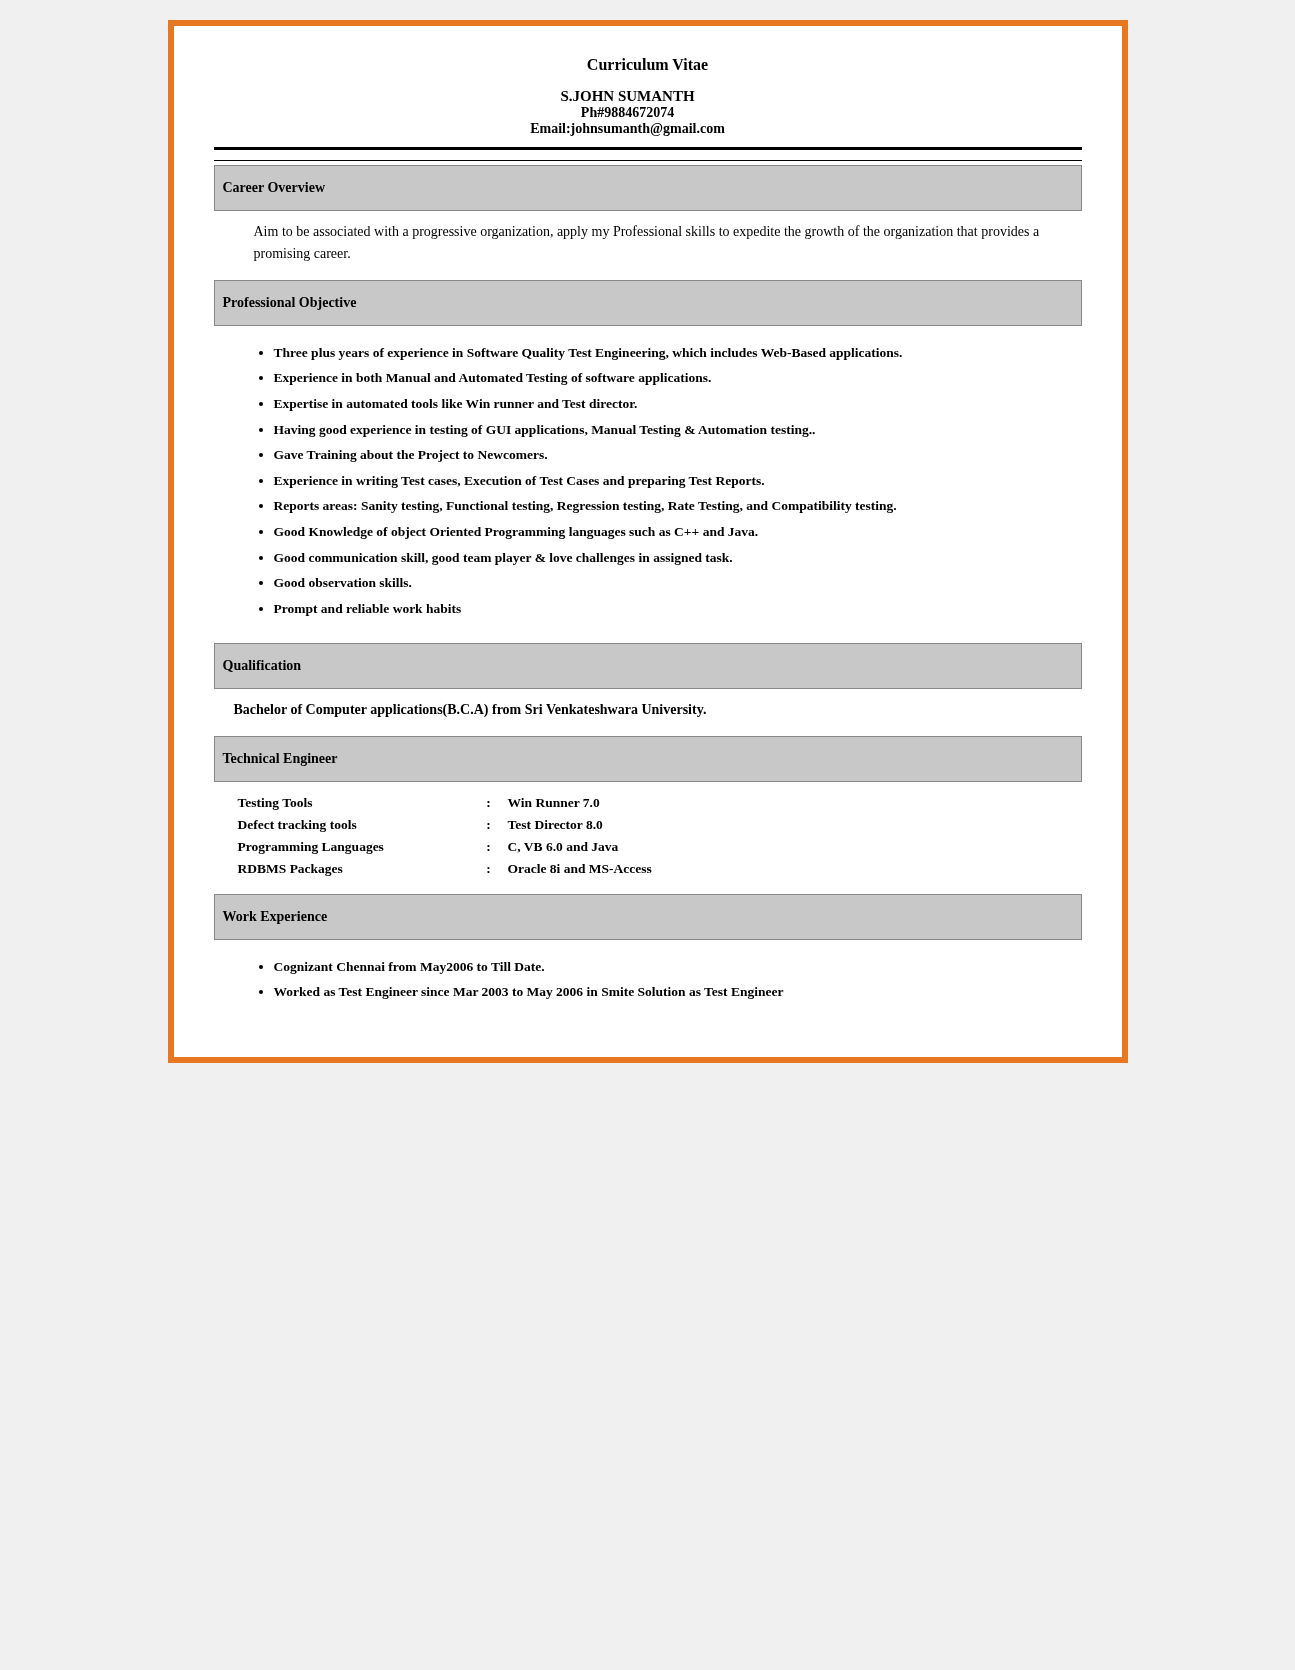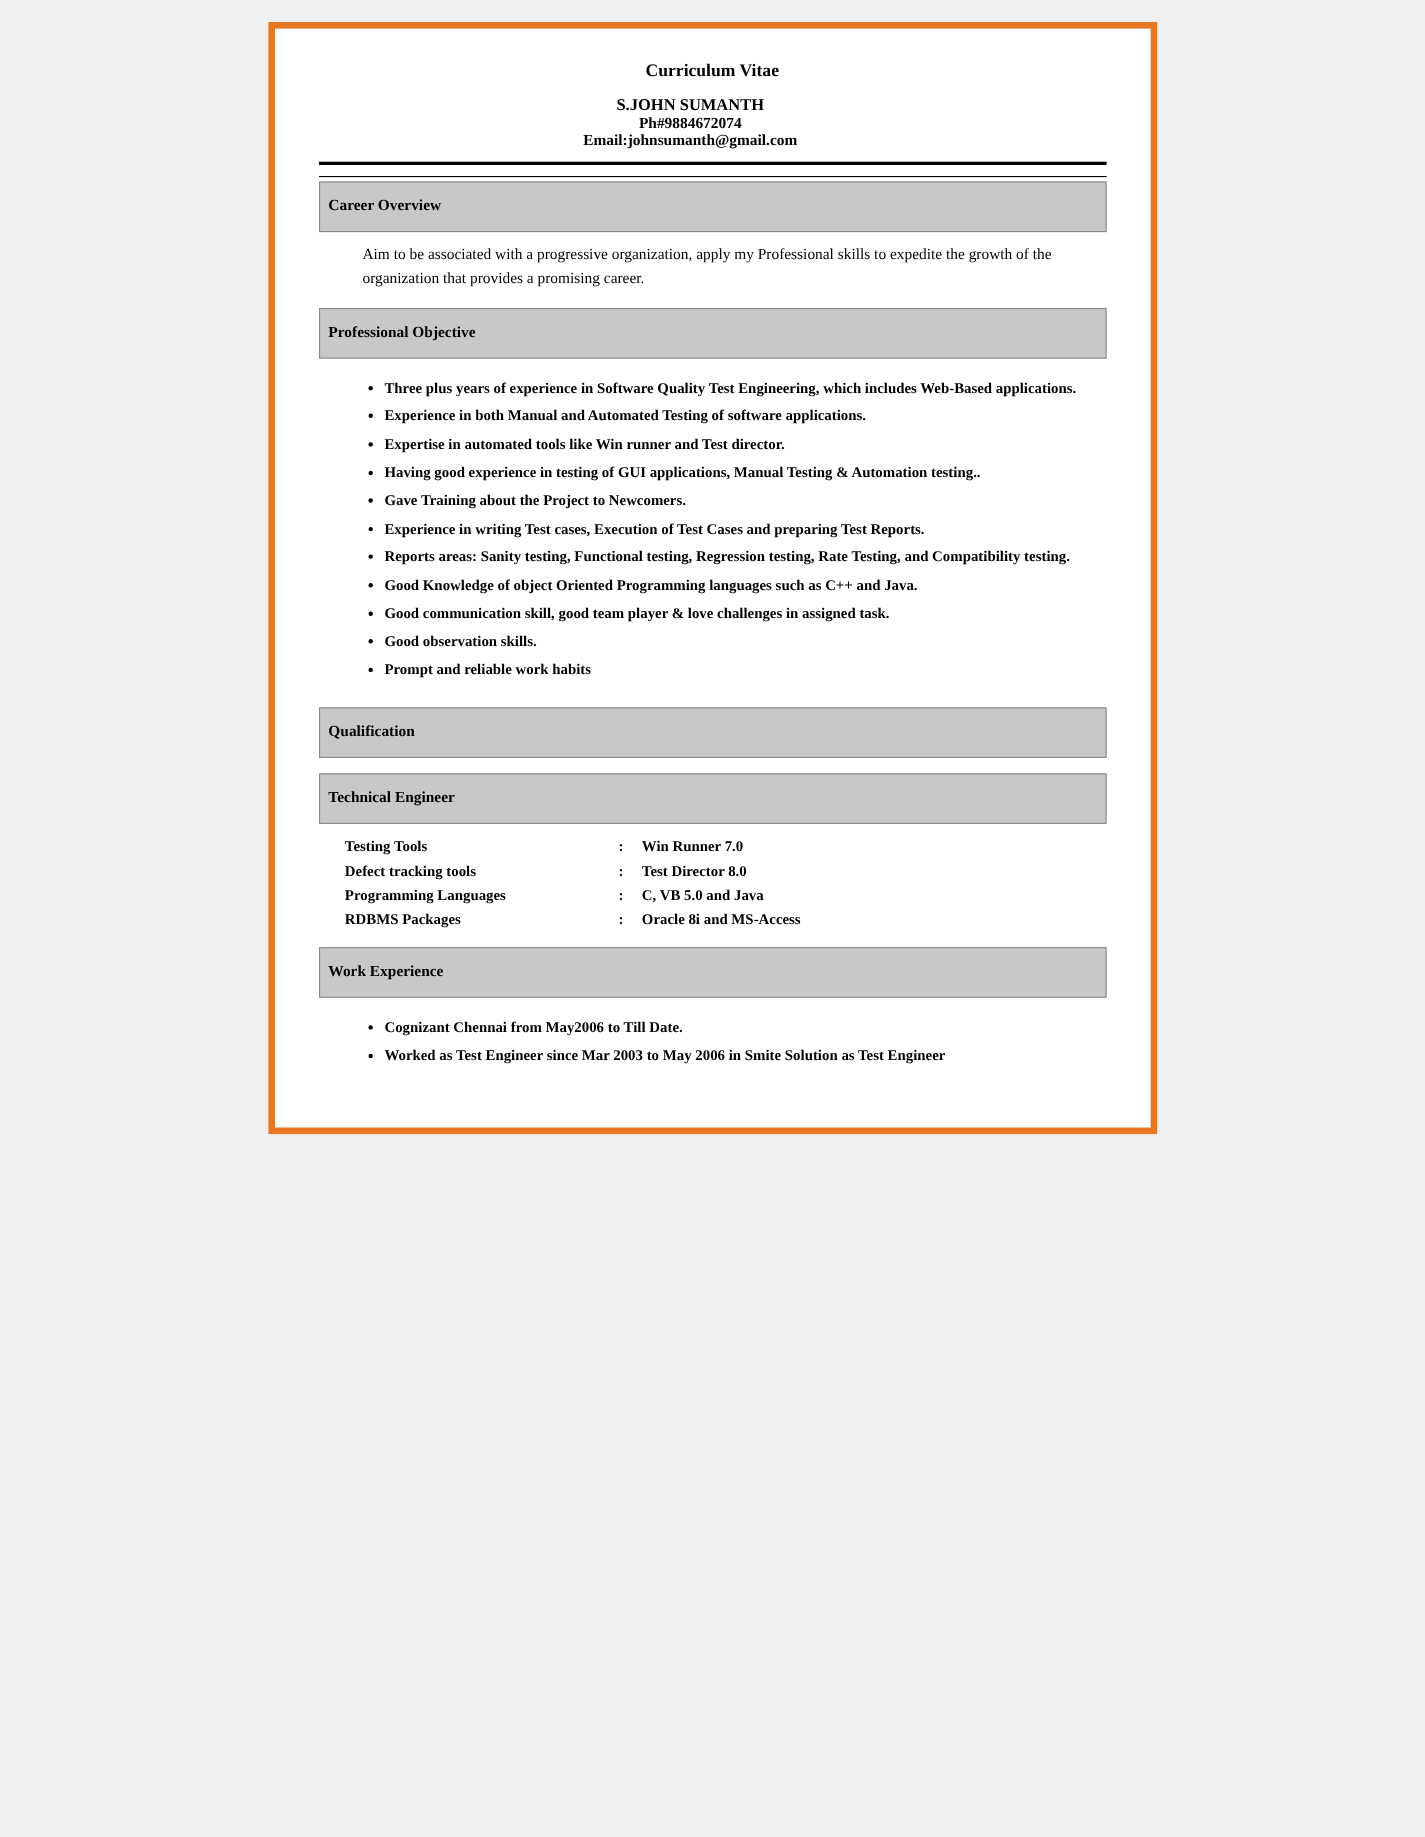--- a/index.html
+++ b/index.html
@@ -12,21 +12,21 @@
       background: #f0f0f0;
       font-family: 'Times New Roman', Times, serif;
       display: flex;
       justify-content: center;
       align-items: flex-start;
       min-height: 100vh;
       padding: 20px;
     }
 
     .page {
-      width: 808px;
+      width: 960px;
       background: #ffffff;
       border: 6px solid #E87722;
       padding: 30px 40px;
       position: relative;
     }
 
     .header {
       text-align: center;
       margin-bottom: 10px;
     }
@@ -183,40 +183,41 @@
       <li>Reports areas: Sanity testing, Functional testing, Regression testing, Rate Testing, and Compatibility testing.</li>
       <li>Good Knowledge of object Oriented Programming languages such as C++ and Java.</li>
       <li>Good communication skill, good team player &amp; love challenges in assigned task.</li>
       <li>Good observation skills.</li>
       <li>Prompt and reliable work habits</li>
     </ul>
   </div>
 
   <div class="section">
     <div class="section-header">Qualification</div>
+    <div class="qualification-text">Bachelor of Computer applications(B.C.A)  from Sri Venkateshwara University.</div>
   </div>
 
   <div class="section">
     <div class="section-header">Technical Engineer</div>
     <table class="tech-table">
       <tbody>
           <tr>
         <td>Testing Tools</td>
         <td>:</td>
         <td>Win Runner 7.0</td>
       </tr>
       <tr>
         <td>Defect tracking tools</td>
         <td>:</td>
         <td>Test Director 8.0</td>
       </tr>
       <tr>
         <td>Programming Languages</td>
         <td>:</td>
-        <td>C, VB 5.0 and Java</td>
+        <td>C, VB 6.0 and Java</td>
       </tr>
       <tr>
         <td>RDBMS Packages</td>
         <td>:</td>
         <td>Oracle 8i and MS-Access</td>
       </tr>
     </tbody>
       </table>
   </div>
 

